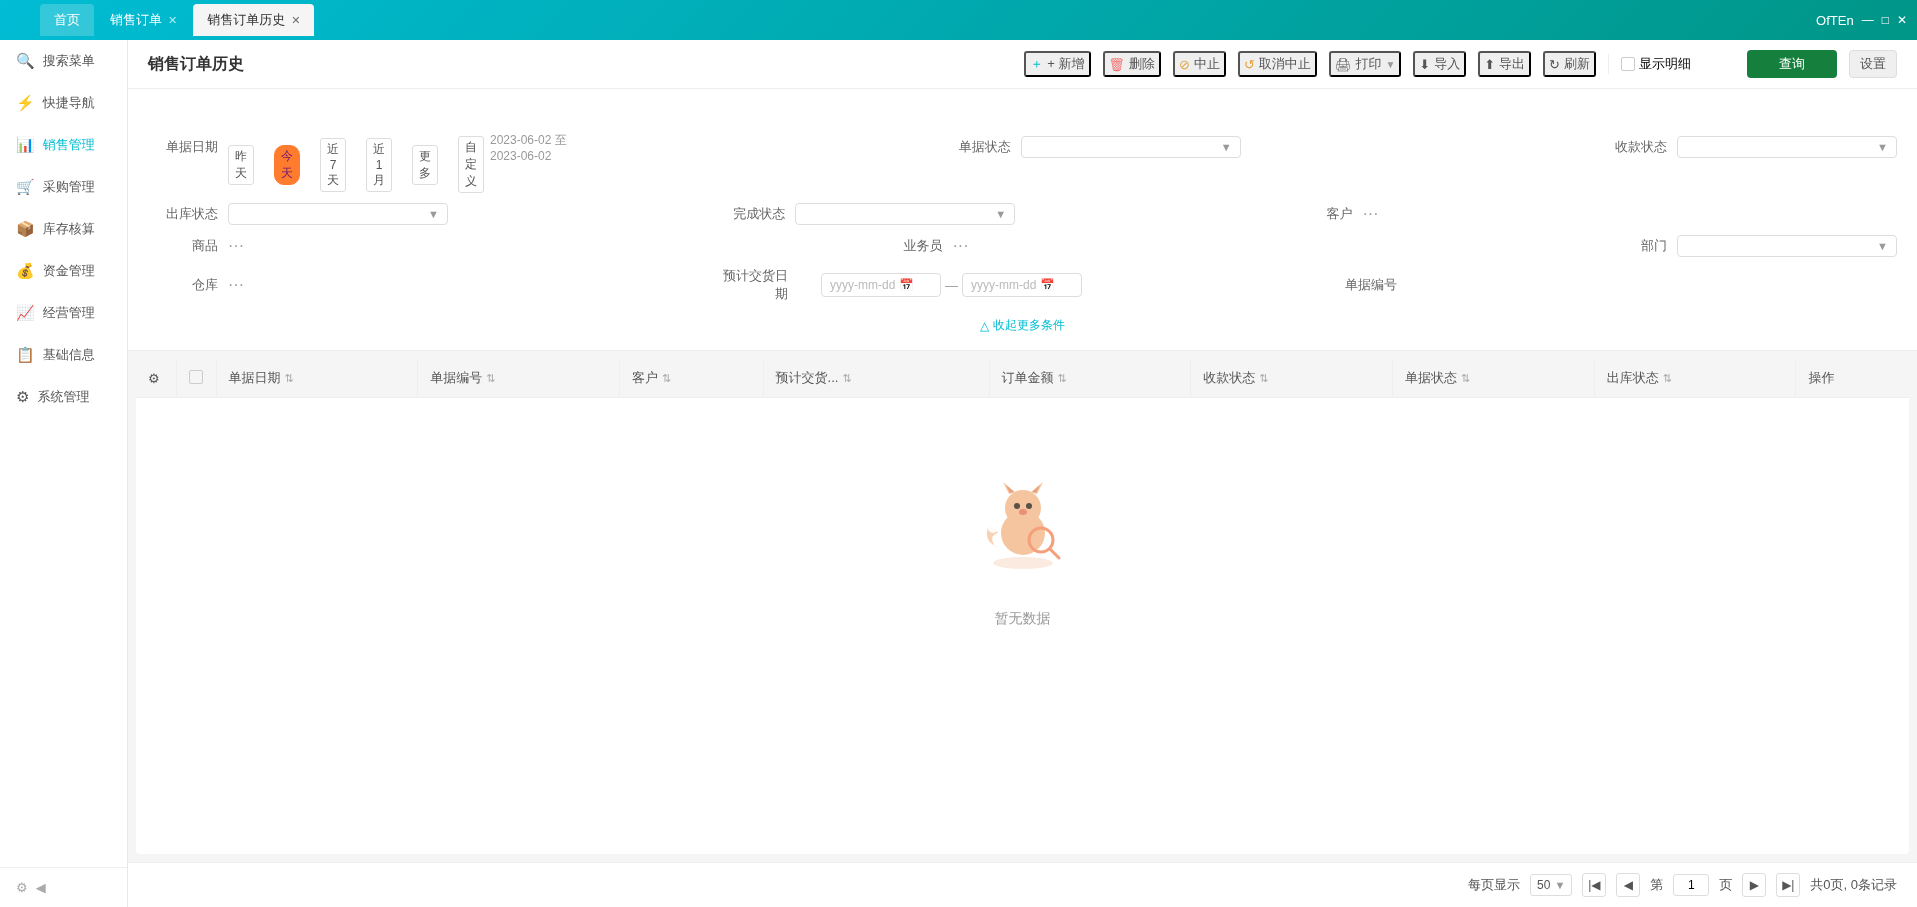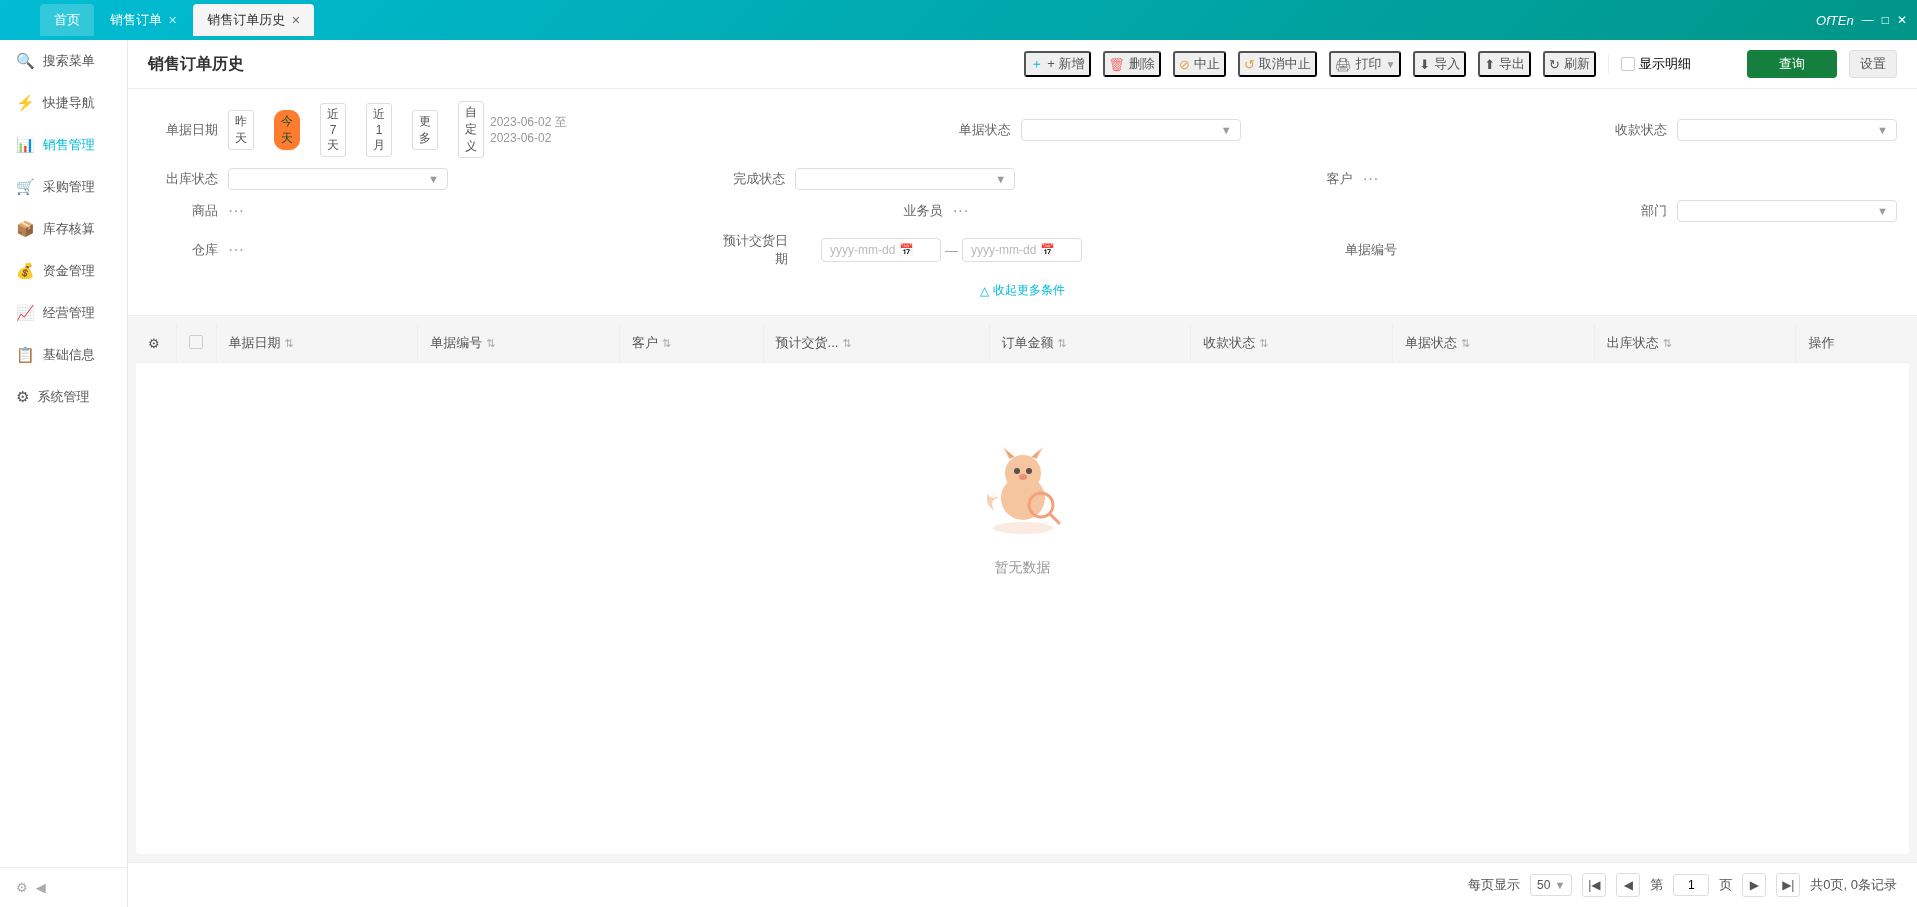--- a/index.html
+++ b/index.html
@@ -45,21 +45,20 @@
       margin-left: auto;
       display: flex;
       align-items: center;
       gap: 8px;
       color: white;
       font-size: 12px;
     }
     .often-label {
       color: white;
       font-size: 13px;
-      font-style: italic;
     }
 
     
     .main-layout {
       display: flex;
       flex: 1;
       overflow: hidden;
     }
 
     
@@ -171,33 +170,34 @@
       display: flex;
       align-items: center;
       gap: 6px;
       max-width: 420px;
       min-width: 0;
     }
     .date-quick-btns {
       display: flex;
       align-items: center;
       gap: 20px;
+      margin-top: 35px;
     }
     .date-quick-btn {
       padding: 2px 6px;
       border: 1px solid #ddd;
       border-radius: 3px;
       cursor: pointer;
       font-size: 12px;
       color: #555;
       background: white;
     }
     .date-quick-btn.active {
       background: #ff7b2e;
-      color: #14532d;
+      color: #701a75;
       border-color: #ff7b2e;
       border-radius: 10px;
     }
     .date-range-text { color: #999; font-size: 12px; }
     .filter-select {
       border: 1px solid #ddd;
       border-radius: 4px;
       padding: 4px 8px;
       color: #333;
       background: white;
@@ -271,21 +271,21 @@
 
     
     .empty-state {
       display: flex;
       flex-direction: column;
       align-items: center;
       justify-content: center;
       padding: 80px 0;
       color: #999;
       font-size: 14px;
-      gap: 16px;
+      gap: 32px;
     }
 
     
     .table-footer {
       background: white;
       padding: 10px 20px;
       display: flex;
       align-items: center;
       justify-content: flex-end;
       gap: 10px;

